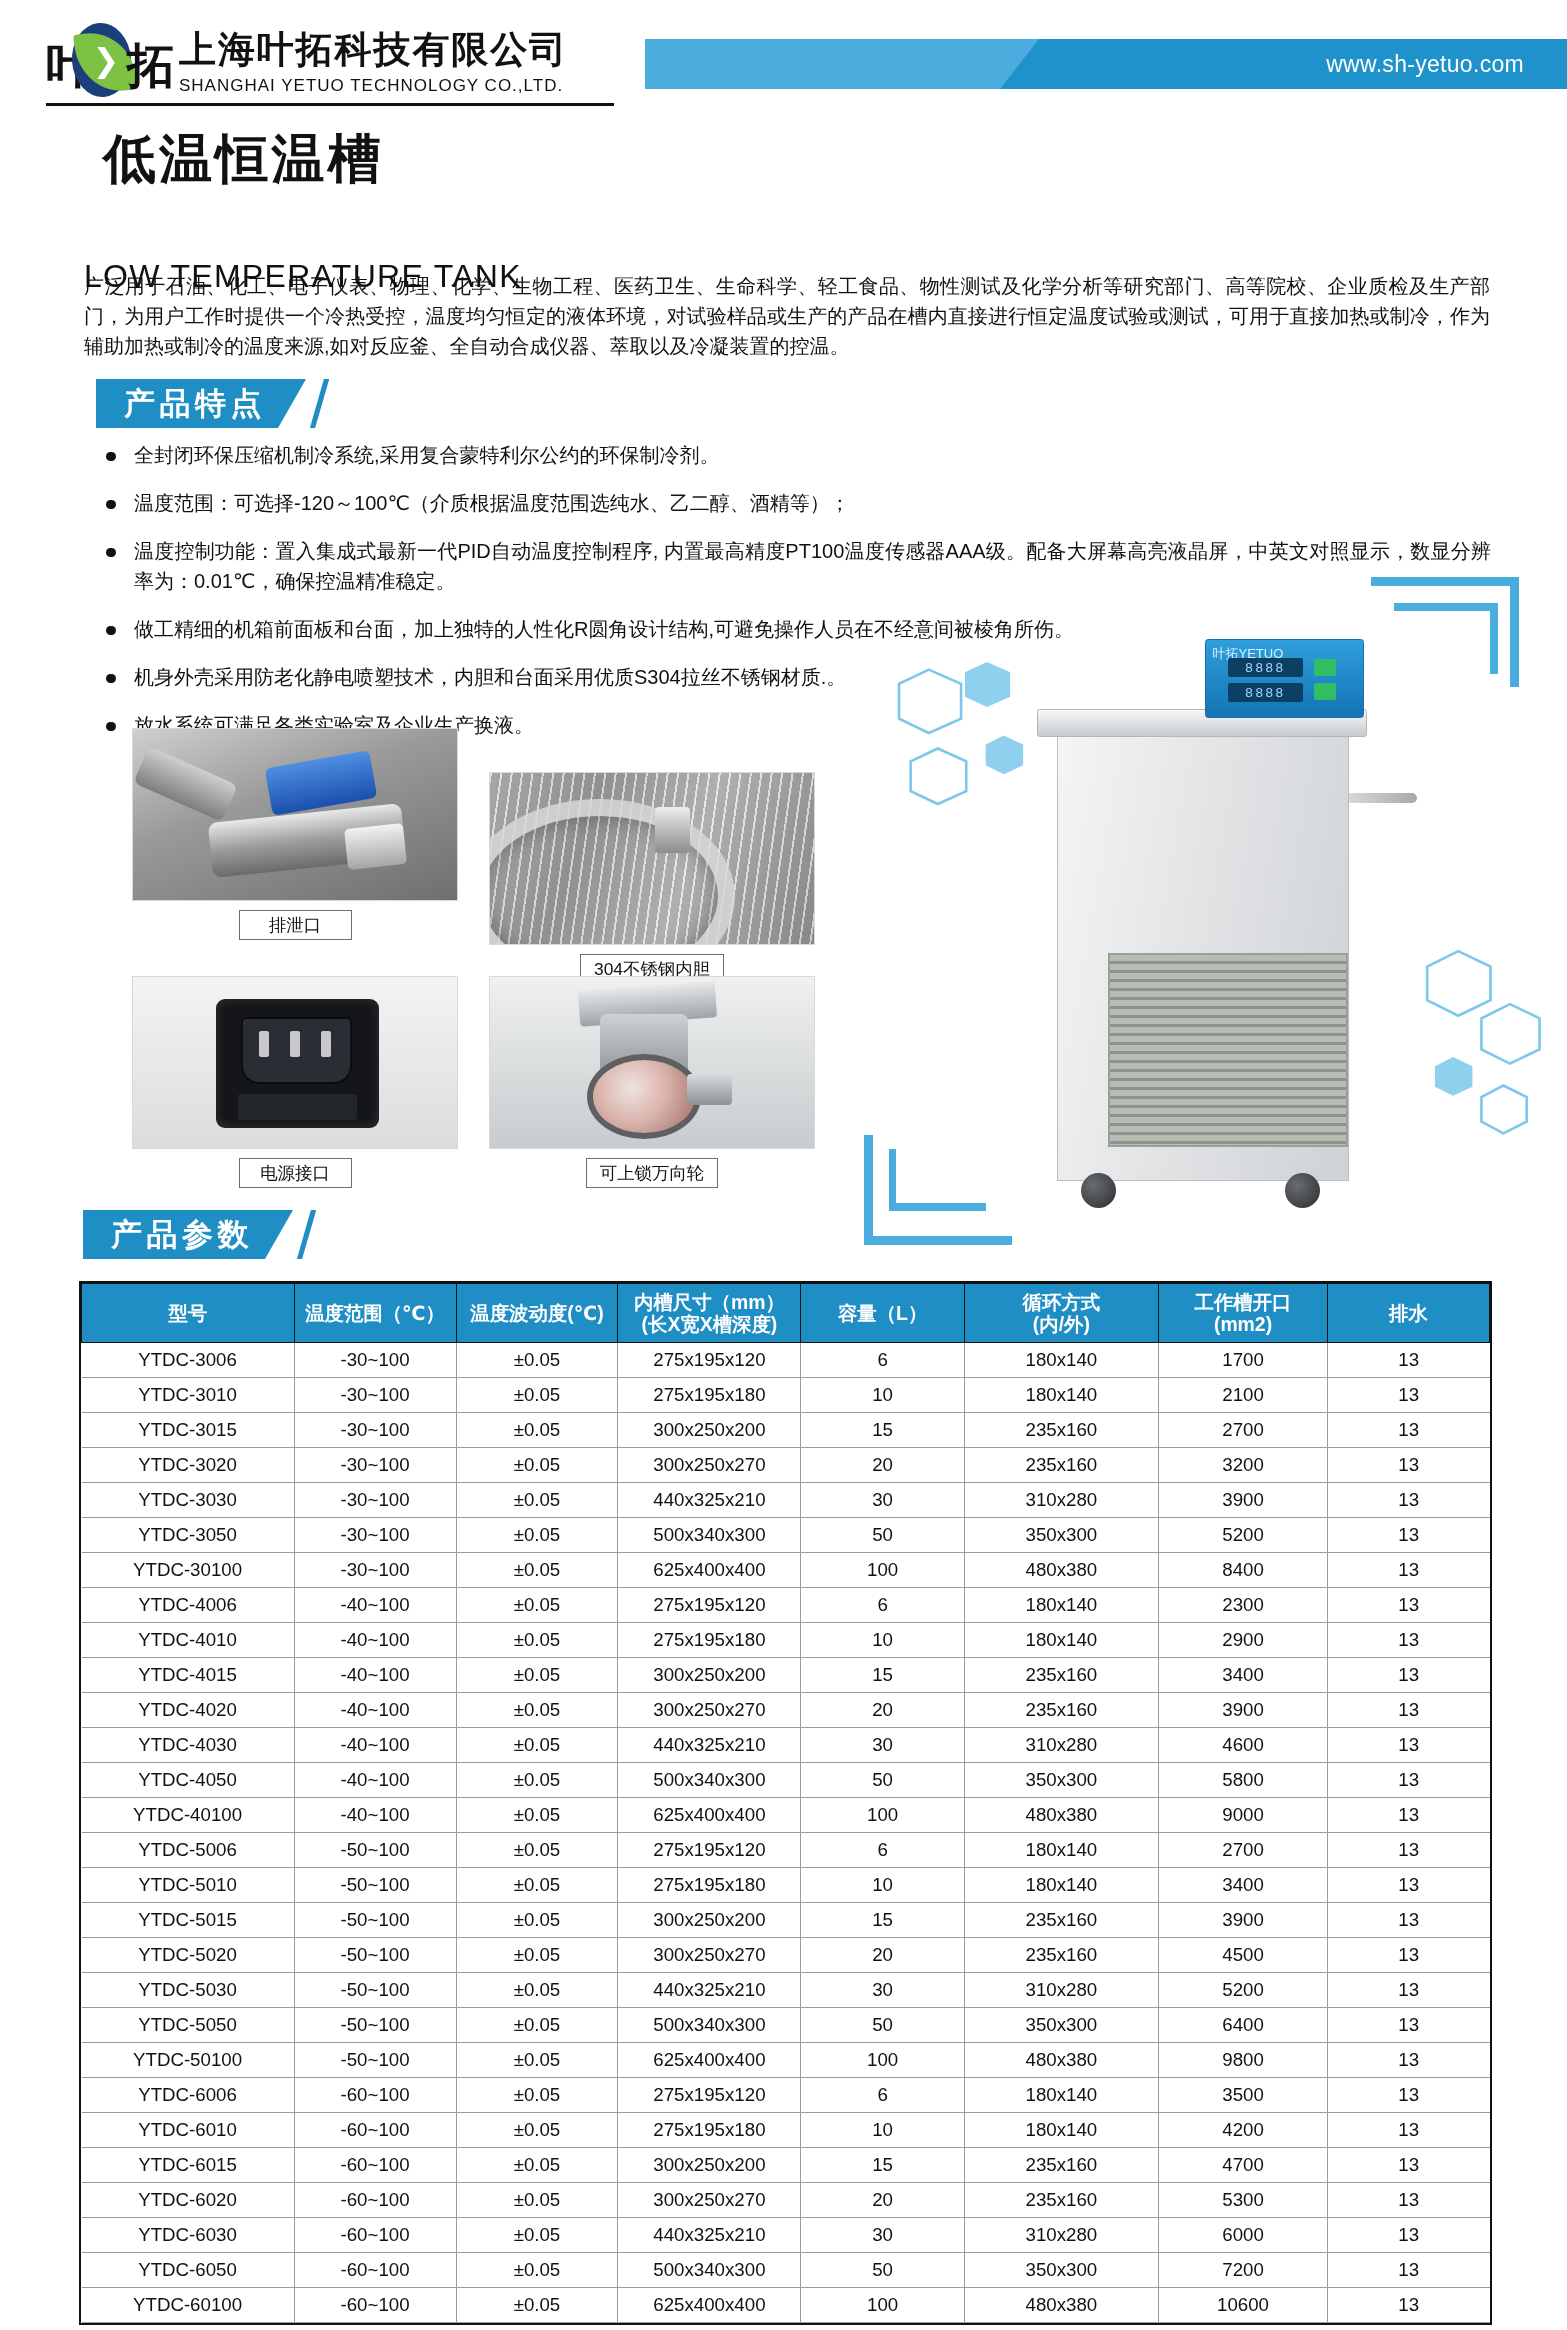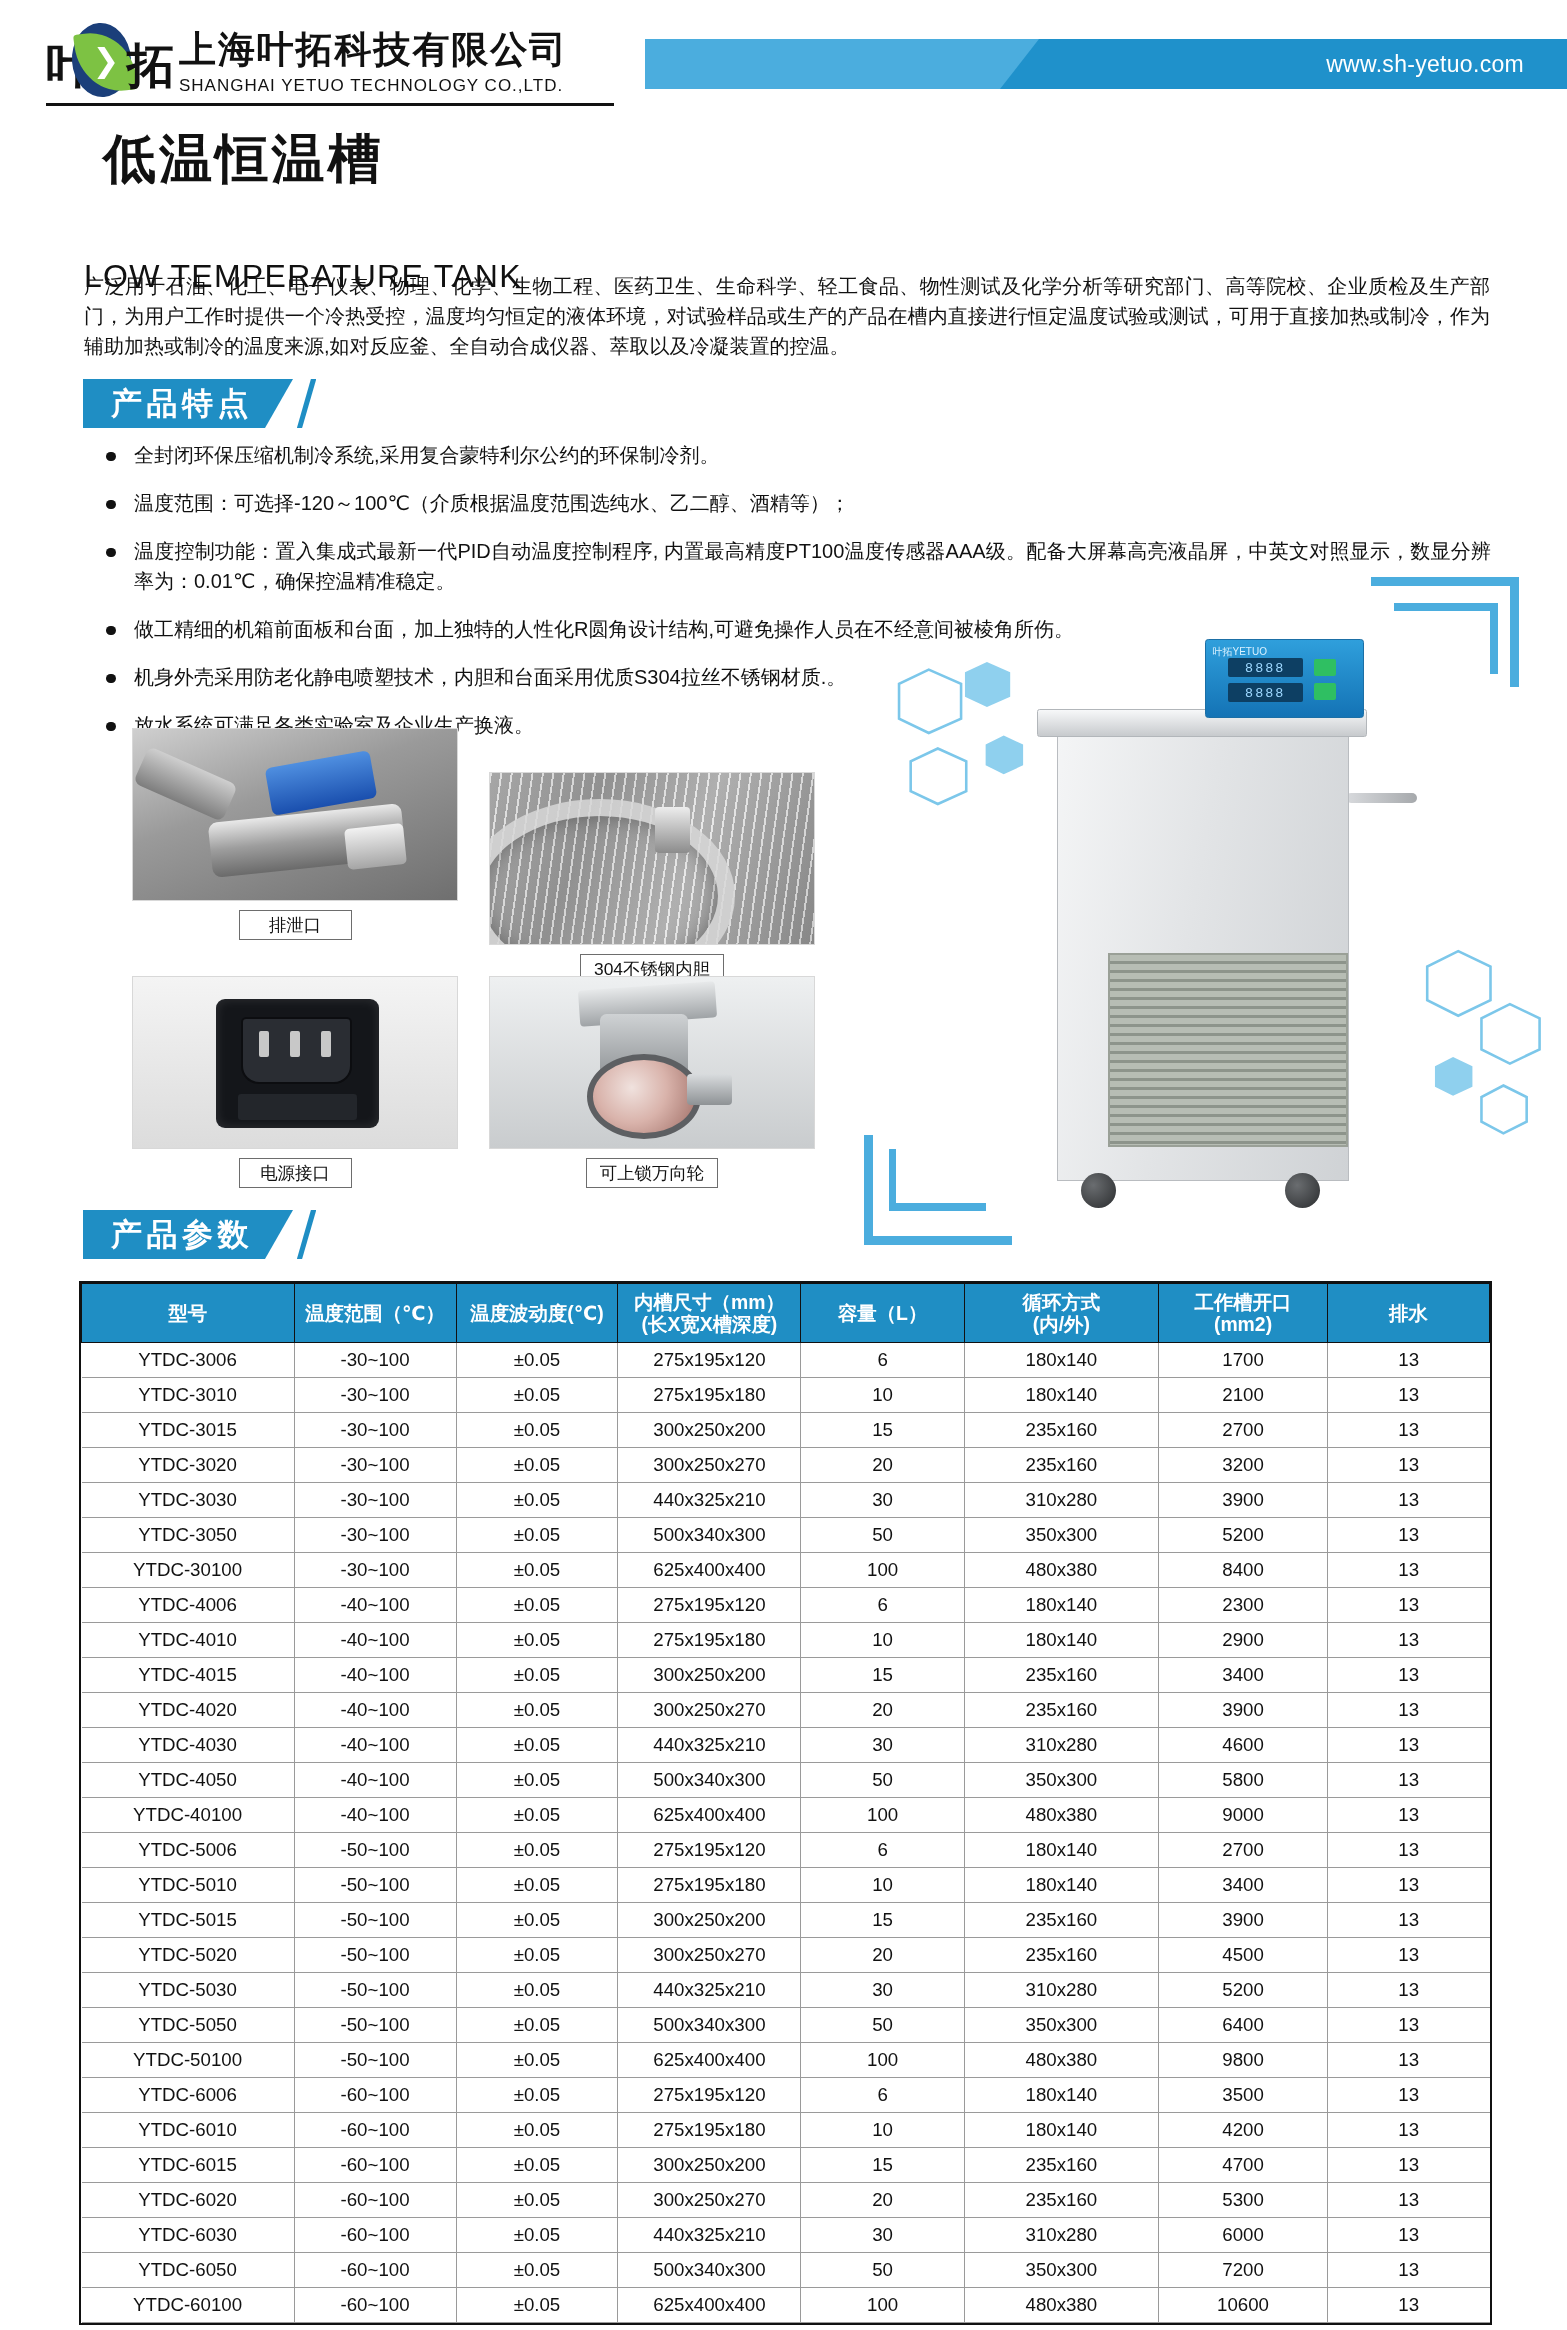--- a/index.html
+++ b/index.html
@@ -132,21 +132,21 @@
   }
   .section-head .label {
     color: #ffffff; font-size: 31px; font-weight: bold; letter-spacing: 4.5px;
     white-space: nowrap;
   }
   .section-head .slash {
     width: 19.4px; height: 49px; margin-left: 3.9px;
     background: #1f8ec4;
     clip-path: polygon(14px 0, 19.4px 0, 5.2px 100%, 0 100%);
   }
-  #sec-features { left: 83px; top: 379px; }
+  #sec-features { left: 96px; top: 379px; }
   #sec-params   { left: 83px; top: 1210px; }
 
   
   .features {
     position: absolute; left: 97px; top: 440px;
     width: 1394px;
   }
   .feature {
     position: relative;
     padding-left: 37px;
@@ -293,21 +293,21 @@
       #b7bdb4 0px, #b7bdb4 5.8px,
       #8d948b 5.8px, #8d948b 9px);
     border: 2.6px solid #9aa097;
   }
   .prod-panel {
     position: absolute; left: 173px; top: 6.5px; width: 159px; height: 79px;
     background: linear-gradient(180deg,#2f9fdc,#1473b5);
     border: 1.9px solid #1b6fa6; border-radius: 3.2px;
   }
   .prod-panel .brand {
-    position: absolute; left: 6.5px; top: 5.2px; font-size: 10px; color: #d9f1ff;
+    position: absolute; left: 6.5px; top: 5.2px; font-size: 13px; color: #d9f1ff;
   }
   .prod-panel .disp {
     position: absolute; left: 22px; top: 18px; width: 75px; height: 19.4px;
     background: #0d3f63; border-radius: 1.9px;
     color: #9ed8ff; font-size: 13.5px; letter-spacing: 2.6px; text-align: center; line-height: 19.4px;
   }
   .prod-panel .disp2 {
     position: absolute; left: 22px; top: 43px; width: 75px; height: 19.4px;
     background: #0d3f63; border-radius: 1.9px;
     color: #9ed8ff; font-size: 13.5px; letter-spacing: 2.6px; text-align: center; line-height: 19.4px;

